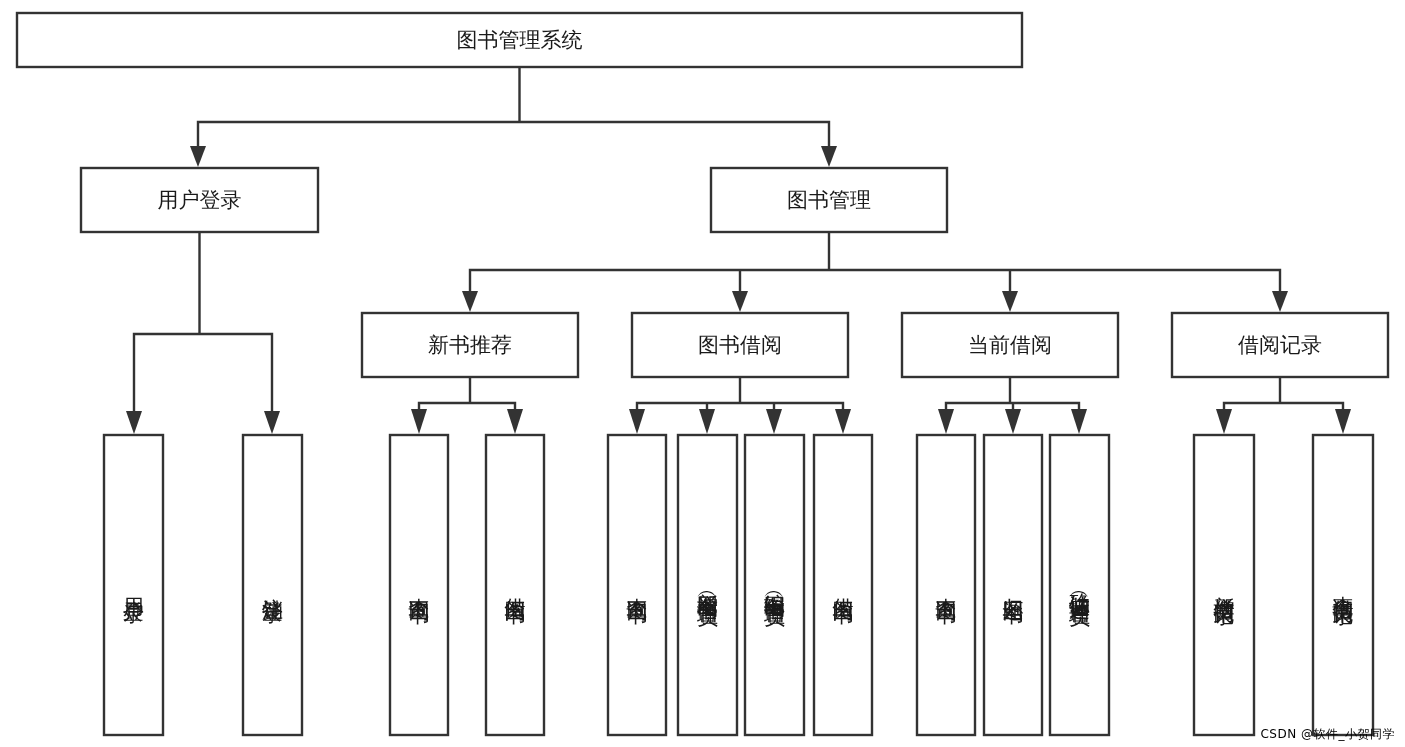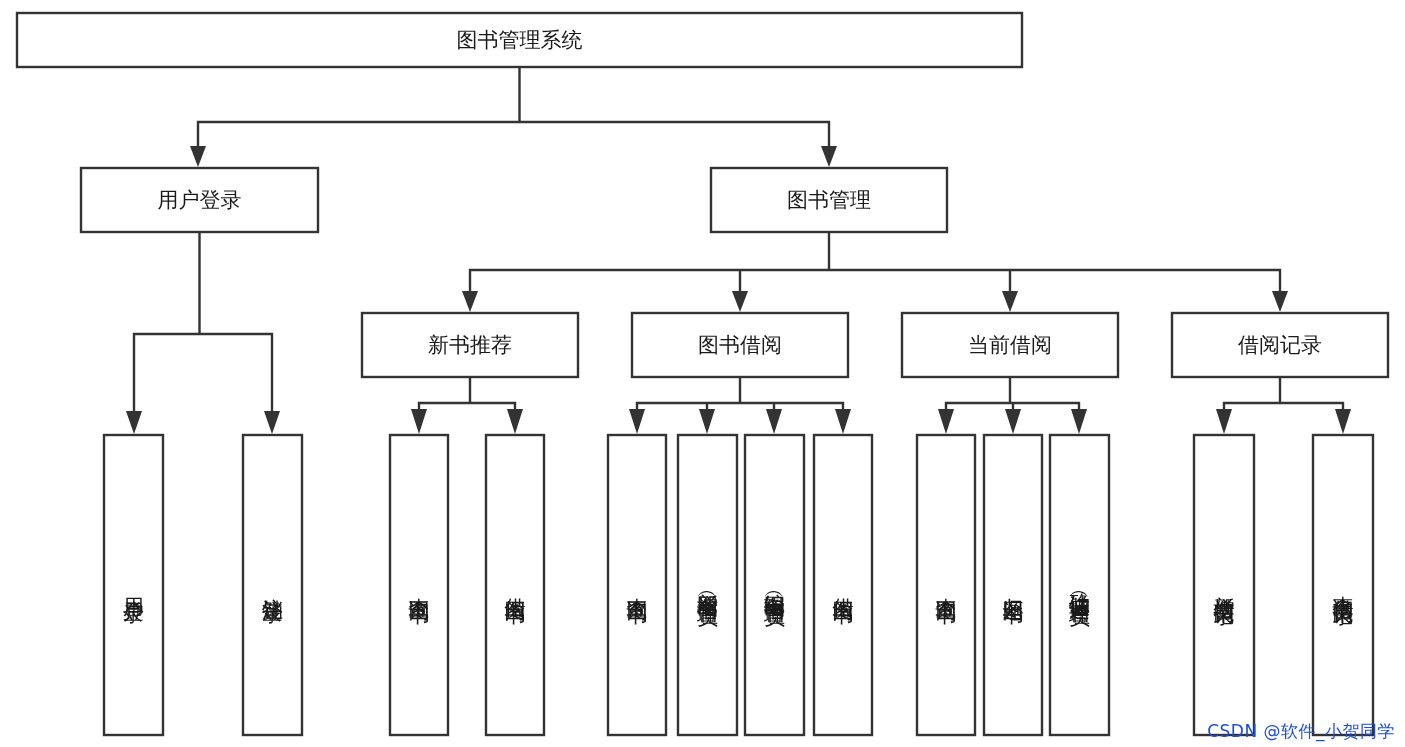--- a/index.html
+++ b/index.html
@@ -62,22 +62,22 @@
     align-items: center;
     justify-content: center;
     white-space: nowrap;
     pointer-events: none;
   }
   .watermark {
     position: absolute;
     right: 10px;
     bottom: 4px;
     font-family: "DejaVu Sans", "Liberation Sans", sans-serif;
-    font-size: 17px;
-    color: #1d4ed8;
+    font-size: 12px;
+    color: #000000;
     letter-spacing: 0.5px;
     white-space: nowrap;
   }
 </style>
 </head>
 <body>
 
 <div id="diagram-root">
 
   <svg class="canvas" viewBox="0 0 1405 747">

